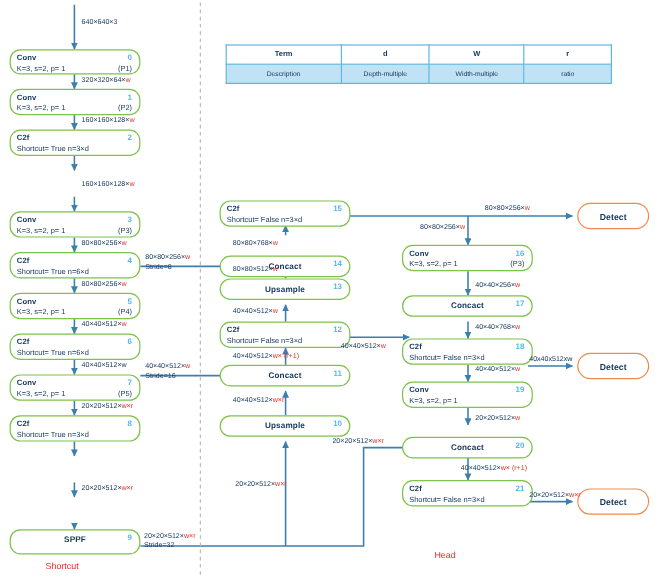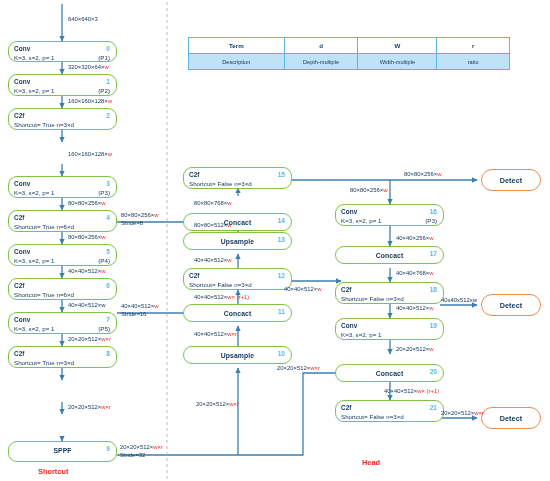--- a/index.html
+++ b/index.html
@@ -19,21 +19,21 @@
   .node.center .ttl{left:0;right:0;text-align:center;top:5px;font-size:6.8px;}
   .node.detect{border:1px solid #ef8a4a;border-radius:11px;}
   .node.detect .ttl{left:0;right:0;text-align:center;top:6px;font-size:7.2px;color:#12355b;}
 
   
   .lbl{position:absolute;font-size:5.9px;color:#12355b;white-space:nowrap;line-height:8px;}
   .lbl .r{color:#ee2a25;}
   .lbl .two{display:block;}
 
   
-  .section{position:absolute;font-size:7.4px;font-weight:bold;color:#ee2a25;}
+  .section{position:absolute;font-size:7.4px;font-weight:normal;color:#ee2a25;}
 
   
   #term-table{position:absolute;left:188px;top:37px;width:322px;border-collapse:collapse;}
   #term-table td{border:1px solid #5bb6e0;font-size:5.6px;text-align:center;color:#12355b;
                  padding:0;height:15px;}
   #term-table tr.head td{background:#ffffff;font-weight:bold;font-size:6.2px;}
   #term-table tr.body td{background:#bfe3f4;}
 </style>
 </head>
 <body>

